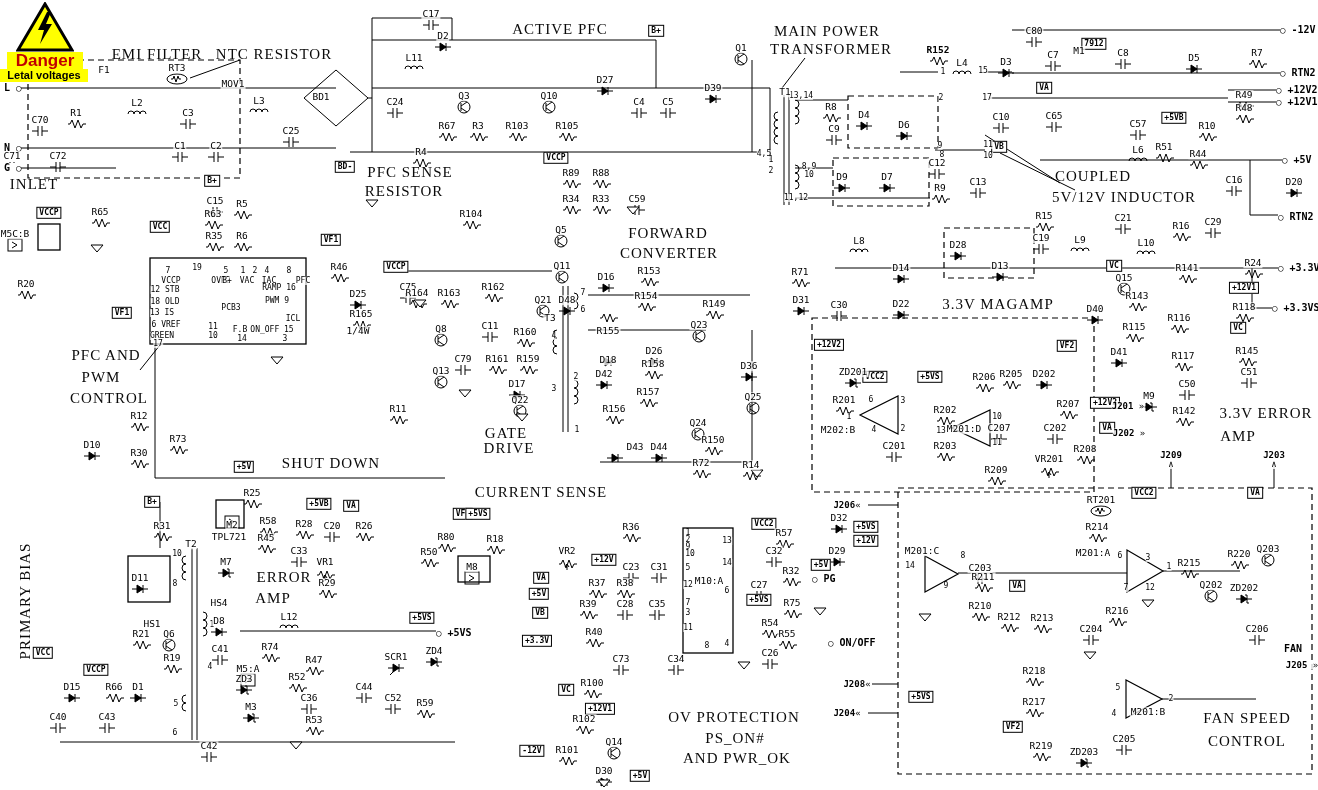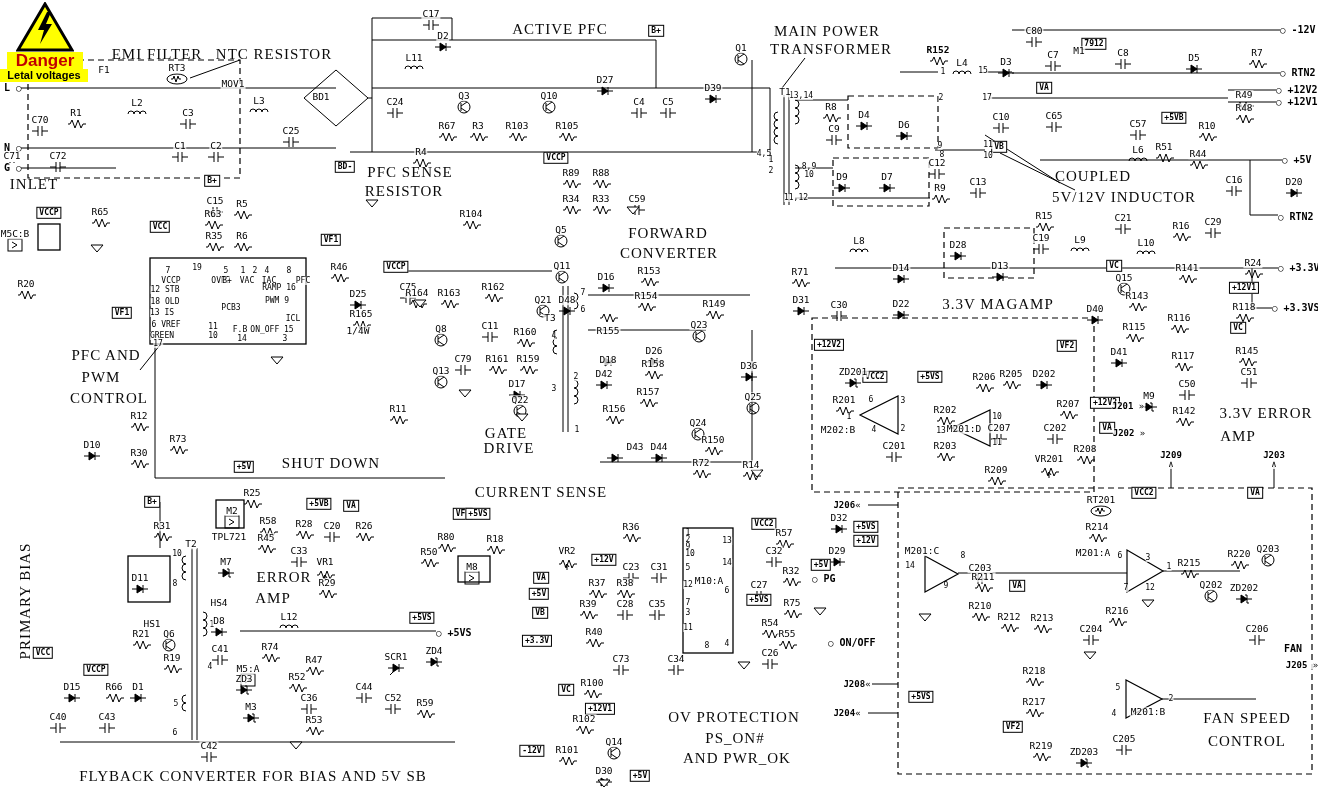--- a/index.html
+++ b/index.html
@@ -477,21 +477,20 @@
       <div class="section" style="left: 106px; top: 355px;">PFC AND</div>
       <div class="section" style="left: 101px; top: 377px;">PWM</div>
       <div class="section" style="left: 109px; top: 398px;">CONTROL</div>
       <div class="section" style="left: 506px; top: 433px;">GATE</div>
       <div class="section" style="left: 509px; top: 448px;">DRIVE</div>
       <div class="section" style="left: 331px; top: 463px;">SHUT DOWN</div>
       <div class="section" style="left: 541px; top: 492px;">CURRENT SENSE</div>
       <div class="section" style="left: 284px; top: 577px;">ERROR</div>
       <div class="section" style="left: 273px; top: 598px;">AMP</div>
       <div class="section v" style="left: 25px; top: 601px;">PRIMARY BIAS</div>
-      <div class="section" style="left: 253px; top: 776px;">FLYBACK CONVERTER FOR BIAS AND 5V SB</div>
       <div class="section" style="left: 734px; top: 717px;">OV PROTECTION</div>
       <div class="section" style="left: 735px; top: 738px;">PS_ON#</div>
       <div class="section" style="left: 737px; top: 758px;">AND PWR_OK</div>
       <div class="section" style="left: 1247px; top: 718px;">FAN SPEED</div>
       <div class="section" style="left: 1247px; top: 741px;">CONTROL</div>
       <div class="netbox" style="left: 656px; top: 31px;">B+</div>
       <div class="netbox" style="left: 212px; top: 181px;">B+</div>
       <div class="netbox" style="left: 152px; top: 502px;">B+</div>
       <div class="netbox" style="left: 345px; top: 167px;">BD-</div>
       <div class="netbox" style="left: 49px; top: 213px;">VCCP</div>
@@ -845,21 +844,21 @@
       <div class="clabel" style="left: 657px; top: 604px;">C35</div>
       <div class="clabel" style="left: 594px; top: 632px;">R40</div>
       <div class="clabel" style="left: 621px; top: 659px;">C73</div>
       <div class="clabel" style="left: 676px; top: 659px;">C34</div>
       <div class="clabel" style="left: 592px; top: 683px;">R100</div>
       <div class="clabel" style="left: 584px; top: 719px;">R102</div>
       <div class="clabel" style="left: 567px; top: 750px;">R101</div>
       <div class="clabel" style="left: 614px; top: 742px;">Q14</div>
       <div class="clabel" style="left: 604px; top: 771px;">D30</div>
       <div class="clabel" style="left: 252px; top: 493px;">R25</div>
-      <div class="clabel" style="left: 232px; top: 511px;">M2</div>
+      <div class="clabel" style="left: 232px; top: 525px;">M2</div>
       <div class="clabel" style="left: 229px; top: 537px;">TPL721</div>
       <div class="clabel" style="left: 268px; top: 521px;">R58</div>
       <div class="clabel" style="left: 266px; top: 538px;">R45</div>
       <div class="clabel" style="left: 299px; top: 551px;">C33</div>
       <div class="clabel" style="left: 226px; top: 562px;">M7</div>
       <div class="clabel" style="left: 304px; top: 524px;">R28</div>
       <div class="clabel" style="left: 332px; top: 526px;">C20</div>
       <div class="clabel" style="left: 364px; top: 526px;">R26</div>
       <div class="clabel" style="left: 325px; top: 562px;">VR1</div>
       <div class="clabel" style="left: 327px; top: 583px;">R29</div>

